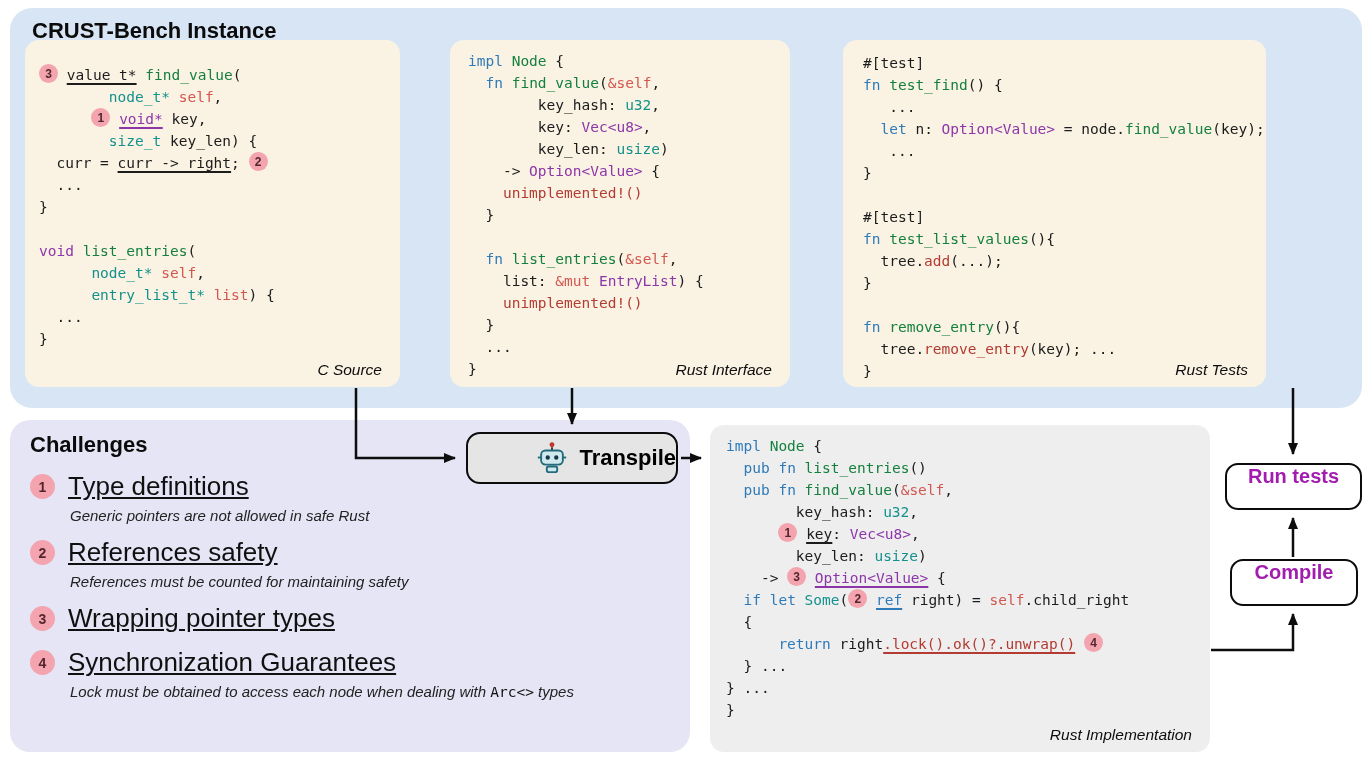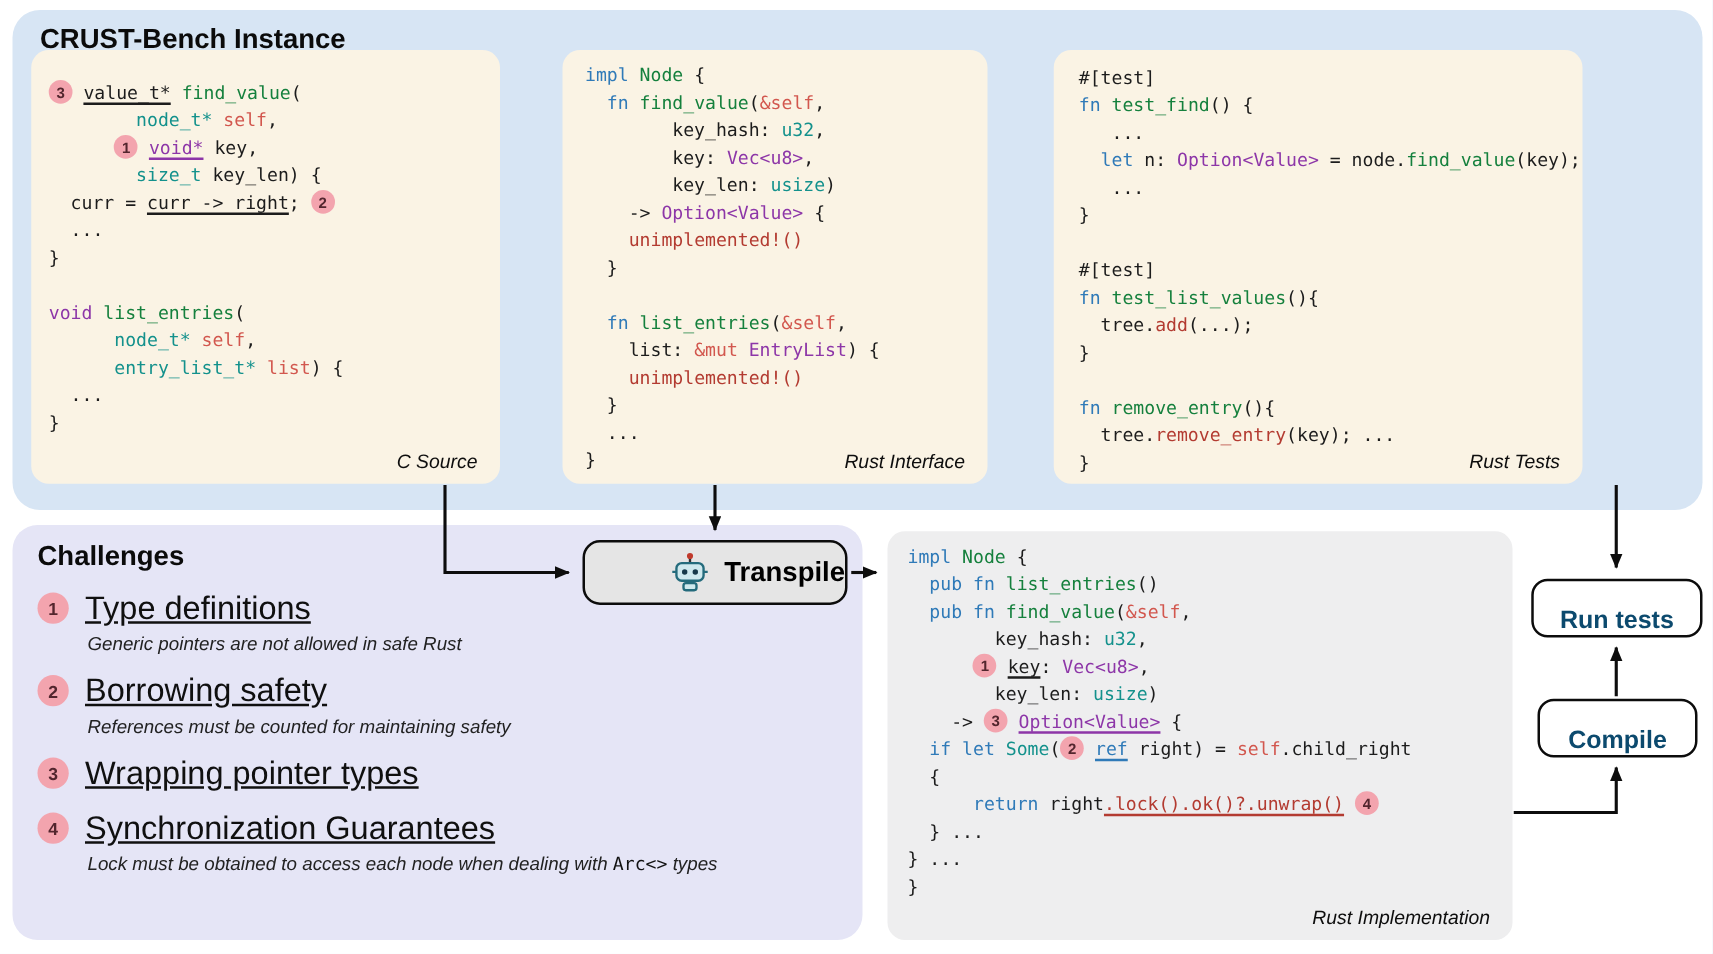--- a/index.html
+++ b/index.html
@@ -57,22 +57,22 @@
   .ch-label { font-size:26px; color:#101010;text-decoration:underline; }
   .ch-desc { margin:5px 0 2px 40px; font-size:15px; color:#2a2a2a; }
 
   #transpile-button { left:466px; top:432px; width:212px; height:52px;
                       background:#e5e5e5; border:2.5px solid #0c0c0c; border-radius:14px;
                       display:flex; align-items:center; justify-content:flex-end; gap:10px;
                       z-index:10; cursor:pointer; }
   #transpile-button .label { font-weight:bold; font-size:22px; color:#000; }
 
   .action-btn { background:#fff; border:2.5px solid #0c0c0c; border-radius:13px;
-                display:flex; align-items:flex-end; justify-content:center;
-                font-weight:bold; font-size:20px; color:#0c4a6e; z-index:10; cursor:pointer; }
+                display:flex; align-items:flex-start; justify-content:center;
+                font-weight:bold; font-size:20px; color:#a21caf; z-index:10; cursor:pointer; }
   #run-tests-button { left:1225px; top:463px; width:137px; height:47px; }
   #compile-button  { left:1230px; top:559px; width:128px; height:47px; }
 
   #flow-arrows { left:0; top:0; z-index:5; pointer-events:none; }
 </style>
 </head>
 <body>
 
 <div id="canvas">
 
@@ -99,21 +99,21 @@
     <div class="section-title">Challenges</div>
 
     <div class="ch-row">
       <span class="ch-badge">1</span>
       <span class="ch-label">Type definitions</span>
     </div>
     <div class="ch-desc"><span class="tk-it">Generic pointers are not allowed in safe Rust</span></div>
 
     <div class="ch-row">
       <span class="ch-badge">2</span>
-      <span class="ch-label">Borrowing safety</span>
+      <span class="ch-label">References safety</span>
     </div>
     <div class="ch-desc"><span class="tk-it">References must be counted for maintaining safety</span></div>
 
     <div class="ch-row">
       <span class="ch-badge">3</span>
       <span class="ch-label">Wrapping pointer types</span>
     </div>
 
     <div class="ch-row">
       <span class="ch-badge">4</span>

